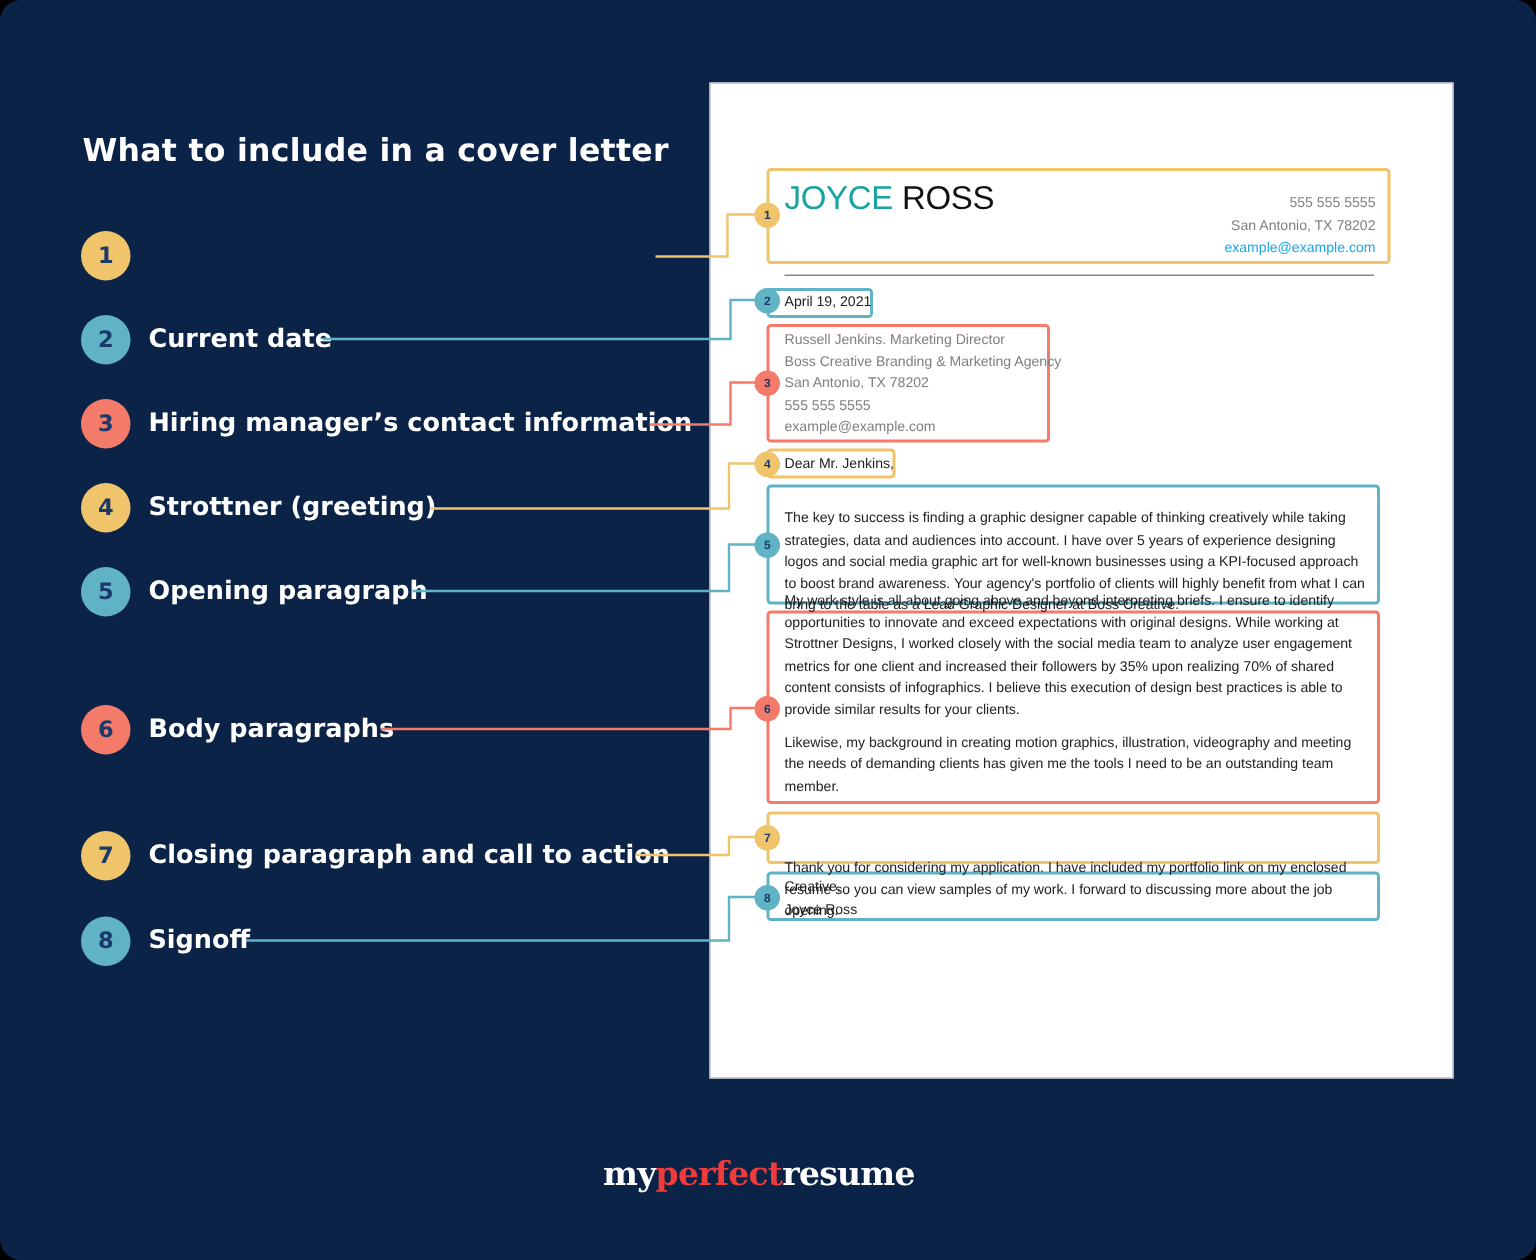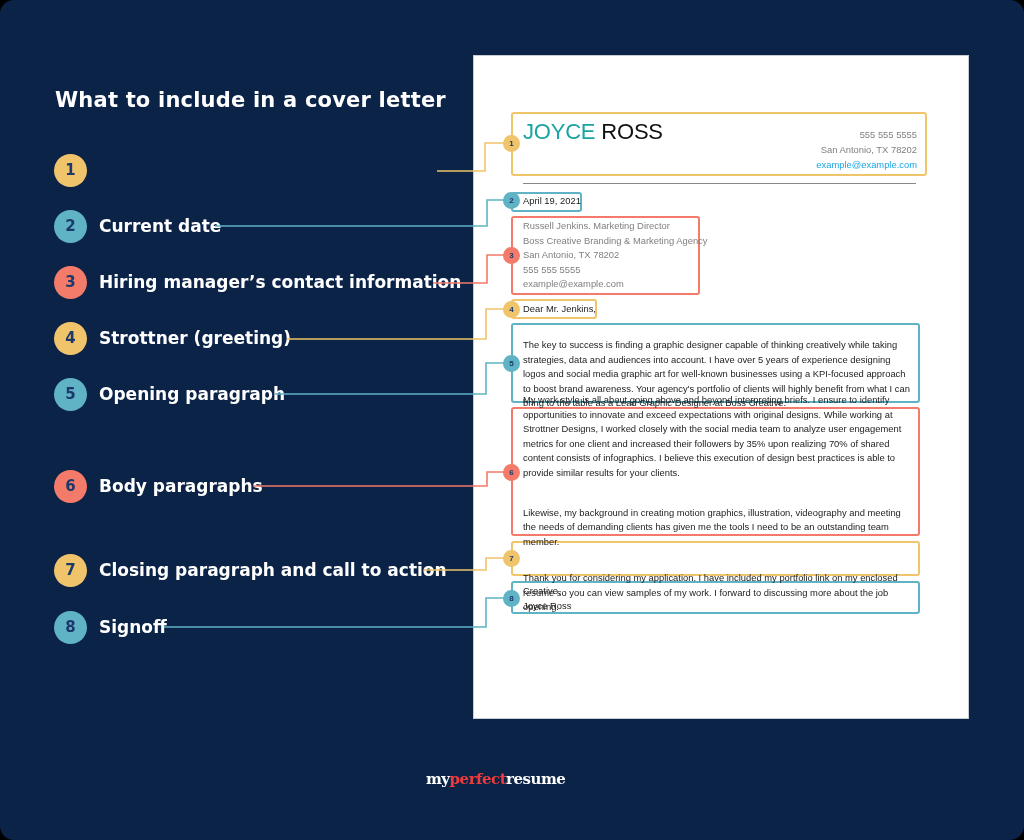--- a/index.html
+++ b/index.html
@@ -14,21 +14,21 @@
   .box { position: absolute; border: 2px solid; border-radius: 3px; box-sizing: border-box; background: transparent; }
   .dot { position: absolute; width: 17px; height: 17px; border-radius: 50%; display: flex; align-items: center; justify-content: center; font-size: 8px; font-weight: bold; color: #1b3a6b; font-family: "Liberation Sans", sans-serif; }
   .doc { position: absolute; font-family: "Liberation Sans", sans-serif; color: #222; font-size: 9.4px; line-height: 14.6px; }
   .gray { color: #808080; }
   .name { position: absolute; left: 523px; top: 119px; font-family: "Liberation Sans", sans-serif; font-size: 22px; letter-spacing: -0.2px; }
   .name .first { color: #1aa3a3; }
   .name .last { color: #111; text-align: right; }
   .contact { position: absolute; right: 107px; top: 127px; text-align: right; font-family: "Liberation Sans", sans-serif; font-size: 9.4px; line-height: 15px; color: #808080; }
   .contact .email { color: #1ba6e6; }
   .rule { position: absolute; left: 523px; top: 183px; width: 393px; height: 1px; background: #888; }
-  .logo { position: absolute; left: 426px; top: 770px; font-family: "DejaVu Serif", serif; font-weight: bold; font-size: 15px; letter-spacing: -0.5px; text-align: right; }
+  .logo { position: absolute; left: 402px; top: 770px; font-family: "DejaVu Serif", serif; font-weight: bold; font-size: 22px; letter-spacing: -0.5px; text-align: right; }
   .logo .w { color: #fff; }
   .logo .r { color: #ef3b3b; }
   p.para { margin: 0; }
 </style>
 </head>
 <body>
 
 <div class="card"></div>
 
 <div class="title">What to include in a cover letter</div>
@@ -120,21 +120,21 @@
 </div>
 
 <div class="doc" style="left:523px;top:302px">Dear Mr. Jenkins,</div>
 
 <div class="doc" style="left:523px;top:338px;width:392px">
   <p class="para">The key to success is finding a graphic designer capable of thinking creatively while taking strategies, data and audiences into account. I have over 5 years of experience designing logos and social media graphic art for well-known businesses using a KPI-focused approach to boost brand awareness. Your agency's portfolio of clients will highly benefit from what I can bring to the table as a Lead Graphic Designer at Boss Creative.</p>
 </div>
 
 <div class="doc" style="left:523px;top:393px;width:392px">
   <p class="para">My work style is all about going above and beyond interpreting briefs. I ensure to identify opportunities to innovate and exceed expectations with original designs. While working at Strottner Designs, I worked closely with the social media team to analyze user engagement metrics for one client and increased their followers by 35% upon realizing 70% of shared content consists of infographics. I believe this execution of design best practices is able to provide similar results for your clients.</p>
-  <p class="para" style="margin-top:25px">Likewise, my background in creating motion graphics, illustration, videography and meeting the needs of demanding clients has given me the tools I need to be an outstanding team member.</p>
+  <p class="para" style="margin-top:7px">Likewise, my background in creating motion graphics, illustration, videography and meeting the needs of demanding clients has given me the tools I need to be an outstanding team member.</p>
 </div>
 
 <div class="doc" style="left:523px;top:571px;width:392px">
   <p class="para">Thank you for considering my application. I have included my portfolio link on my enclosed resume so you can view samples of my work. I forward to discussing more about the job opening.</p>
 </div>
 
 <div class="doc" style="left:523px;top:584px">
   <div>Creative,</div>
   <div>Joyce Ross</div>
 </div>

